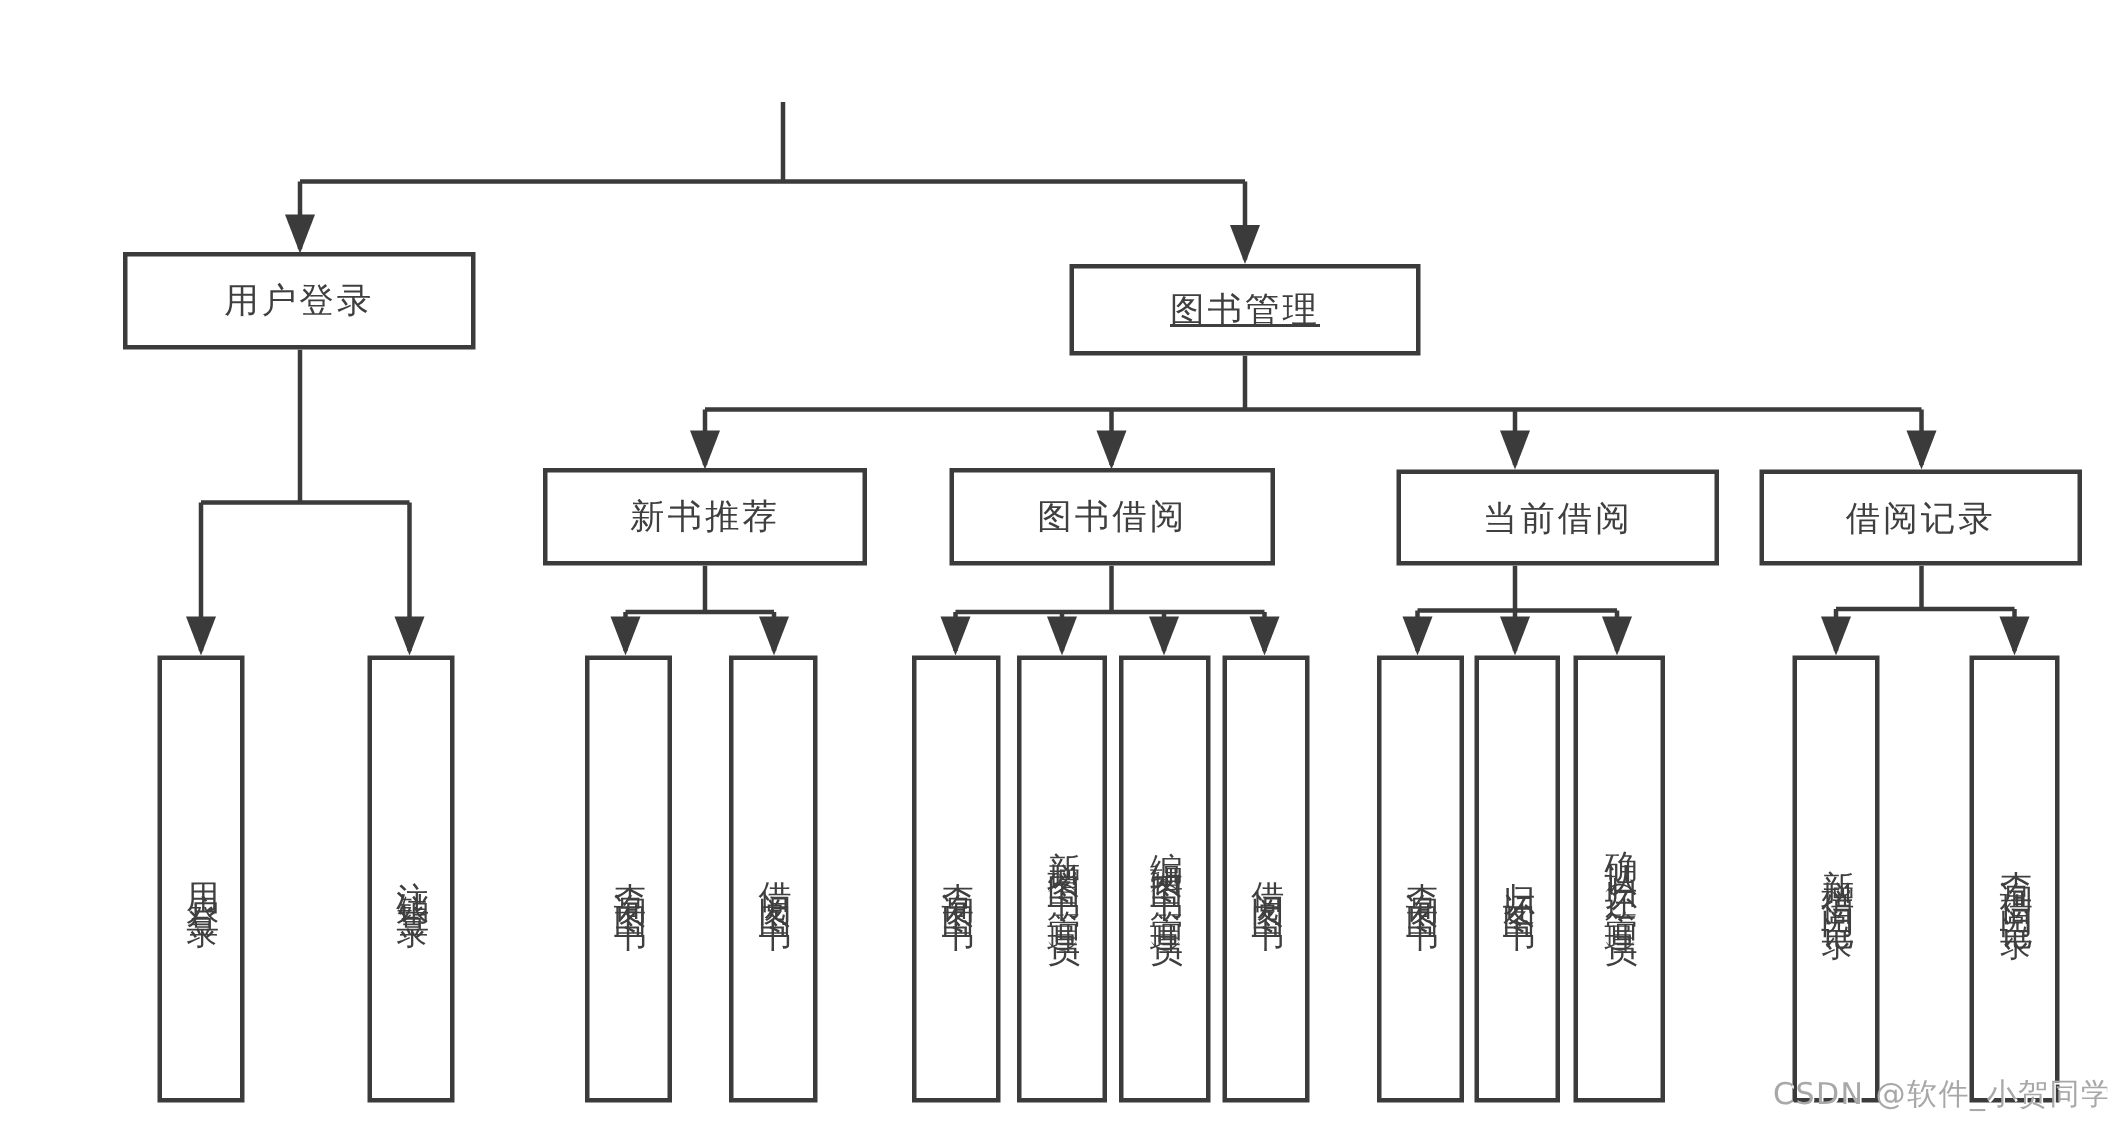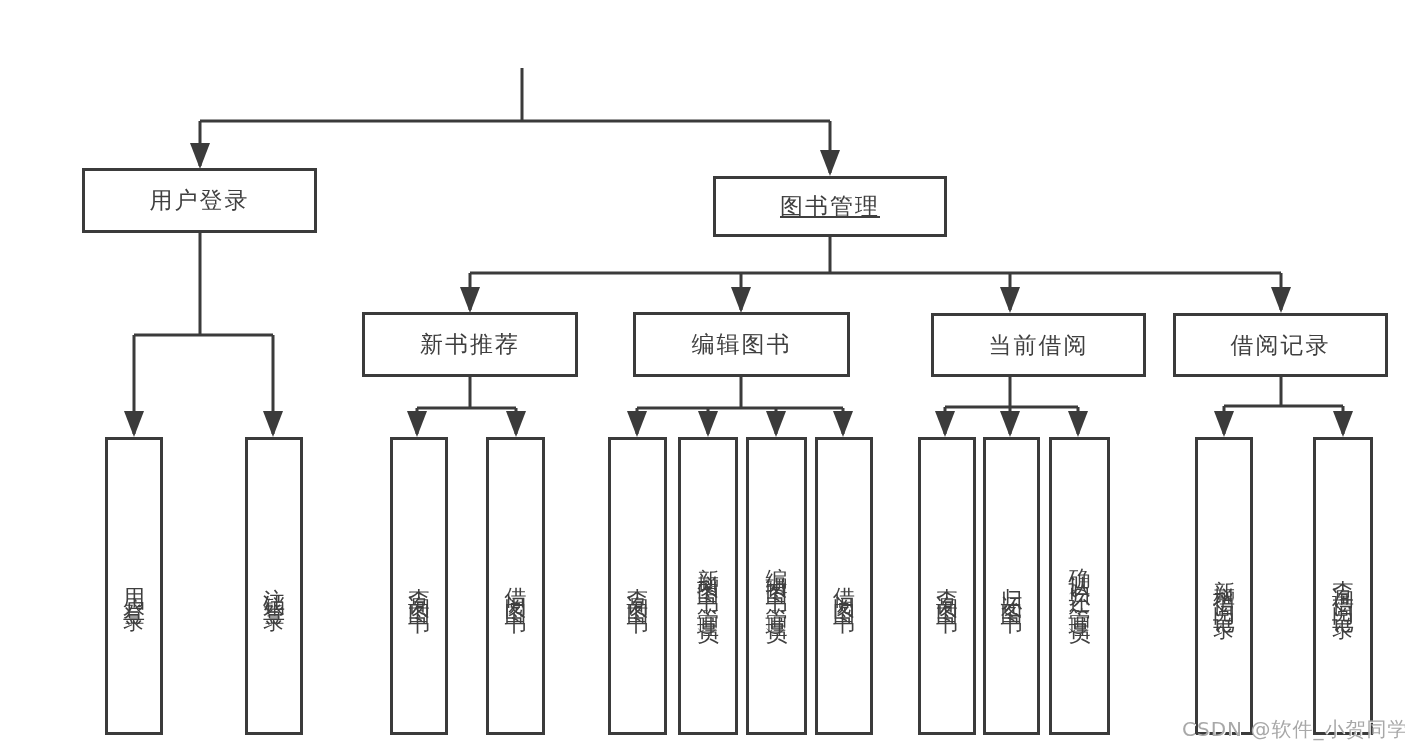--- a/index.html
+++ b/index.html
@@ -105,21 +105,21 @@
     <span>用户登录</span>
   </div>
   <div class="node h-node" style="left:713px; top:176px; width:234px; height:61px;text-decoration:underline;">
     <span>图书管理</span>
   </div>
 
   <div class="node h-node" style="left:362px; top:312px; width:216px; height:65px;">
     <span>新书推荐</span>
   </div>
   <div class="node h-node" style="left:633px; top:312px; width:217px; height:65px;">
-    <span>编辑图书</span>
+    <span>图书借阅</span>
   </div>
   <div class="node h-node" style="left:903px; top:313px; width:215px; height:64px;margin-left:28px;">
     <span>当前借阅</span>
   </div>
   <div class="node h-node" style="left:1173px; top:313px; width:215px; height:64px;">
     <span>借阅记录</span>
   </div>
 
   <div class="node leaf" style="left:105px; top:437px; width:58px; height:298px;">
     <span class="vtext">用户登录</span>

